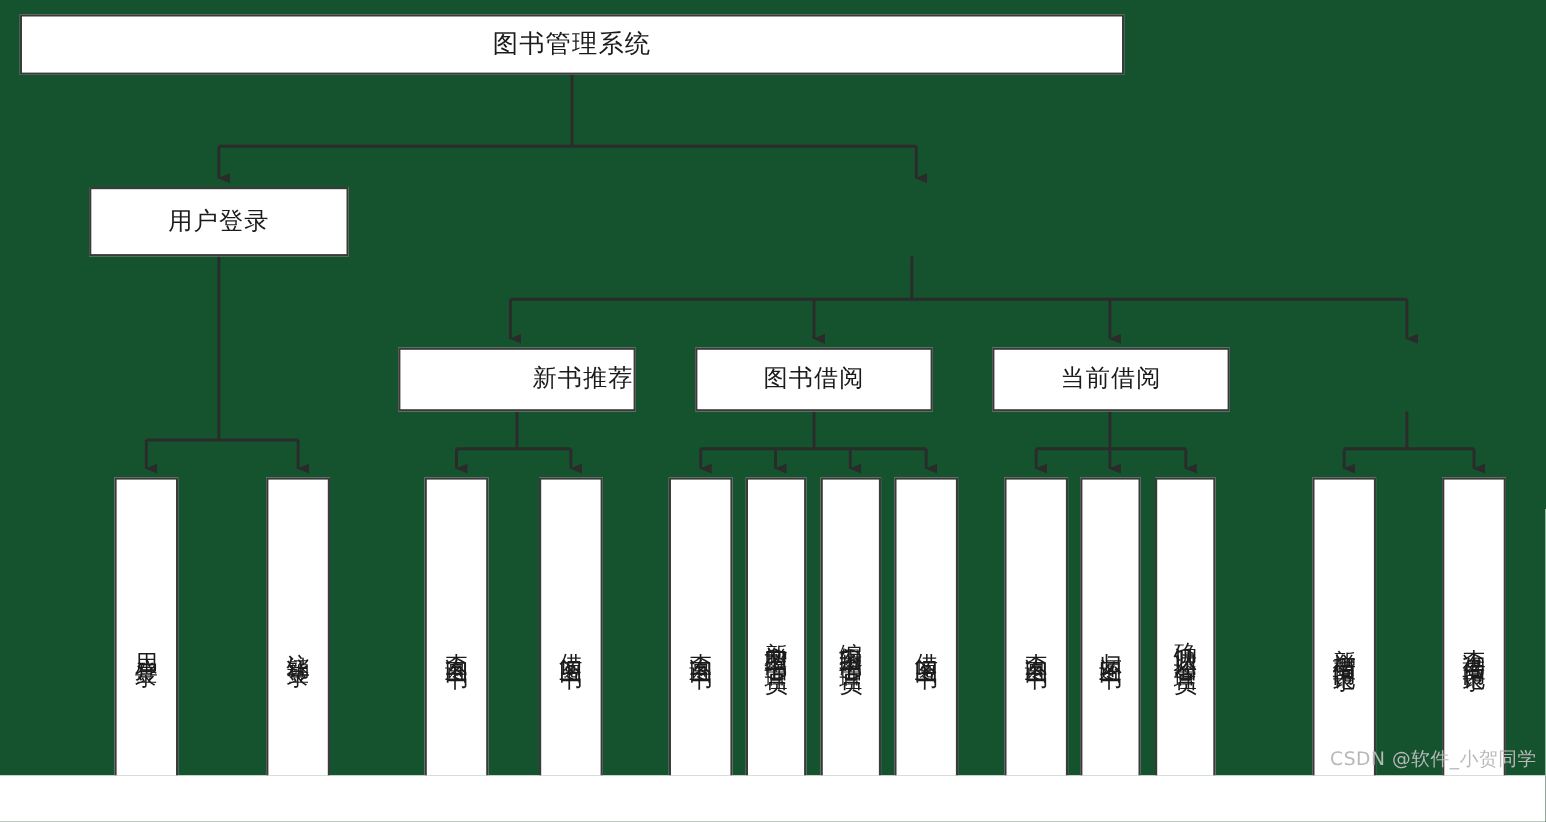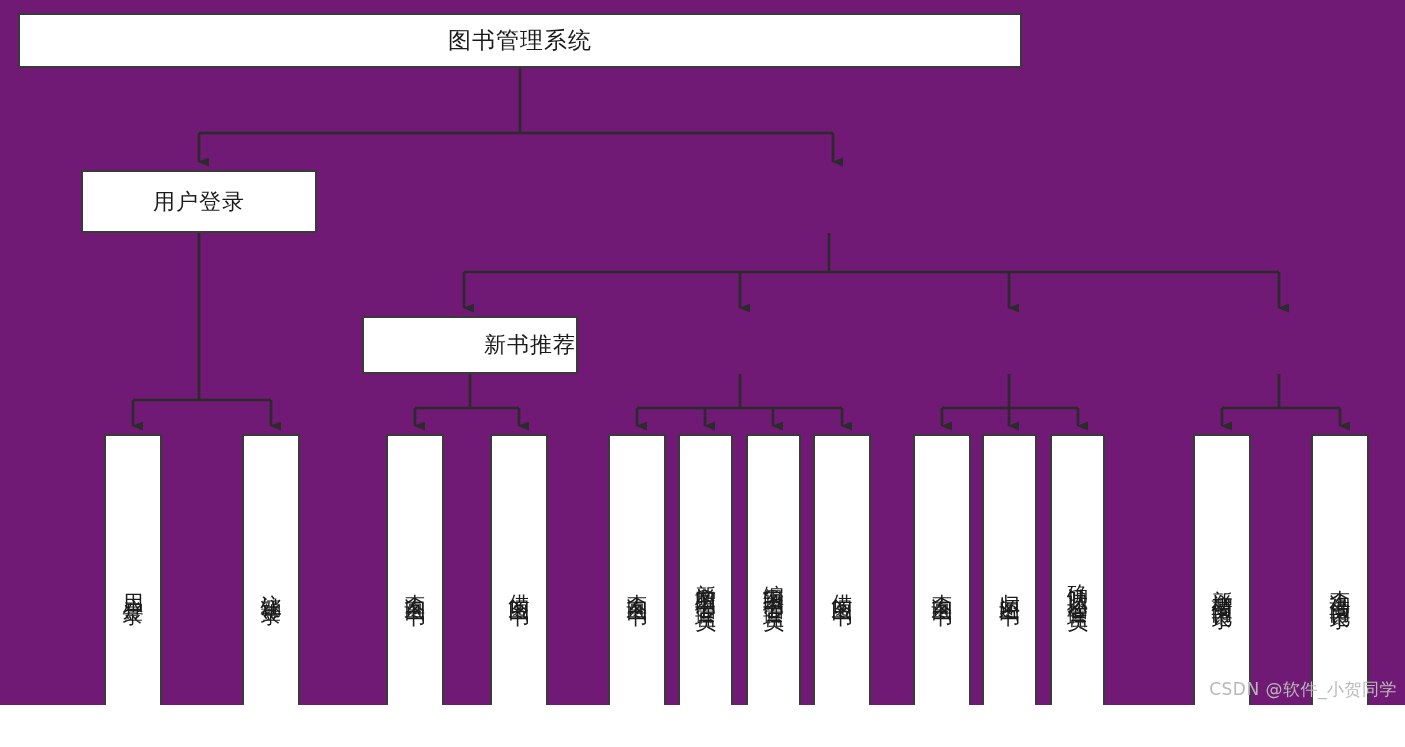--- a/index.html
+++ b/index.html
@@ -8,21 +8,21 @@
     padding: 0;
     background: #ffffff;
   }
   body {
     font-family: "DejaVu Sans", "Liberation Sans", sans-serif;
   }
   #canvas {
     position: relative;
     width: 1405px;
     height: 705px;
-    background: #701a75;
+    background: #14532d;
     overflow: hidden;
   }
   svg.edges {
     position: absolute;
     left: 0;
     top: 0;
     width: 1405px;
     height: 747px;
     pointer-events: none;
   }
@@ -134,20 +134,26 @@
     <span class="label">图书管理系统</span>
   </div>
 
   <div class="node h" style="left:81px; top:170px; width:236px; height:63px;">
     <span class="label">用户登录</span>
   </div>
 
   <div class="node h" style="left:362px; top:316px; width:216px; height:58px;justify-content:flex-end;">
     <span class="label">新书推荐</span>
   </div>
+  <div class="node h" style="left:632px; top:316px; width:216px; height:58px;">
+    <span class="label">图书借阅</span>
+  </div>
+  <div class="node h" style="left:902px; top:316px; width:216px; height:58px;">
+    <span class="label">当前借阅</span>
+  </div>
 
   <div class="node v" style="left:104px; top:434px; width:58px; height:301px;">
     <span class="label">用户登录</span>
   </div>
   <div class="node v" style="left:242px; top:434px; width:58px; height:301px;">
     <span class="label">注销登录</span>
   </div>
 
   <div class="node v" style="left:386px; top:434px; width:58px; height:301px;">
     <span class="label">查询图书</span>

